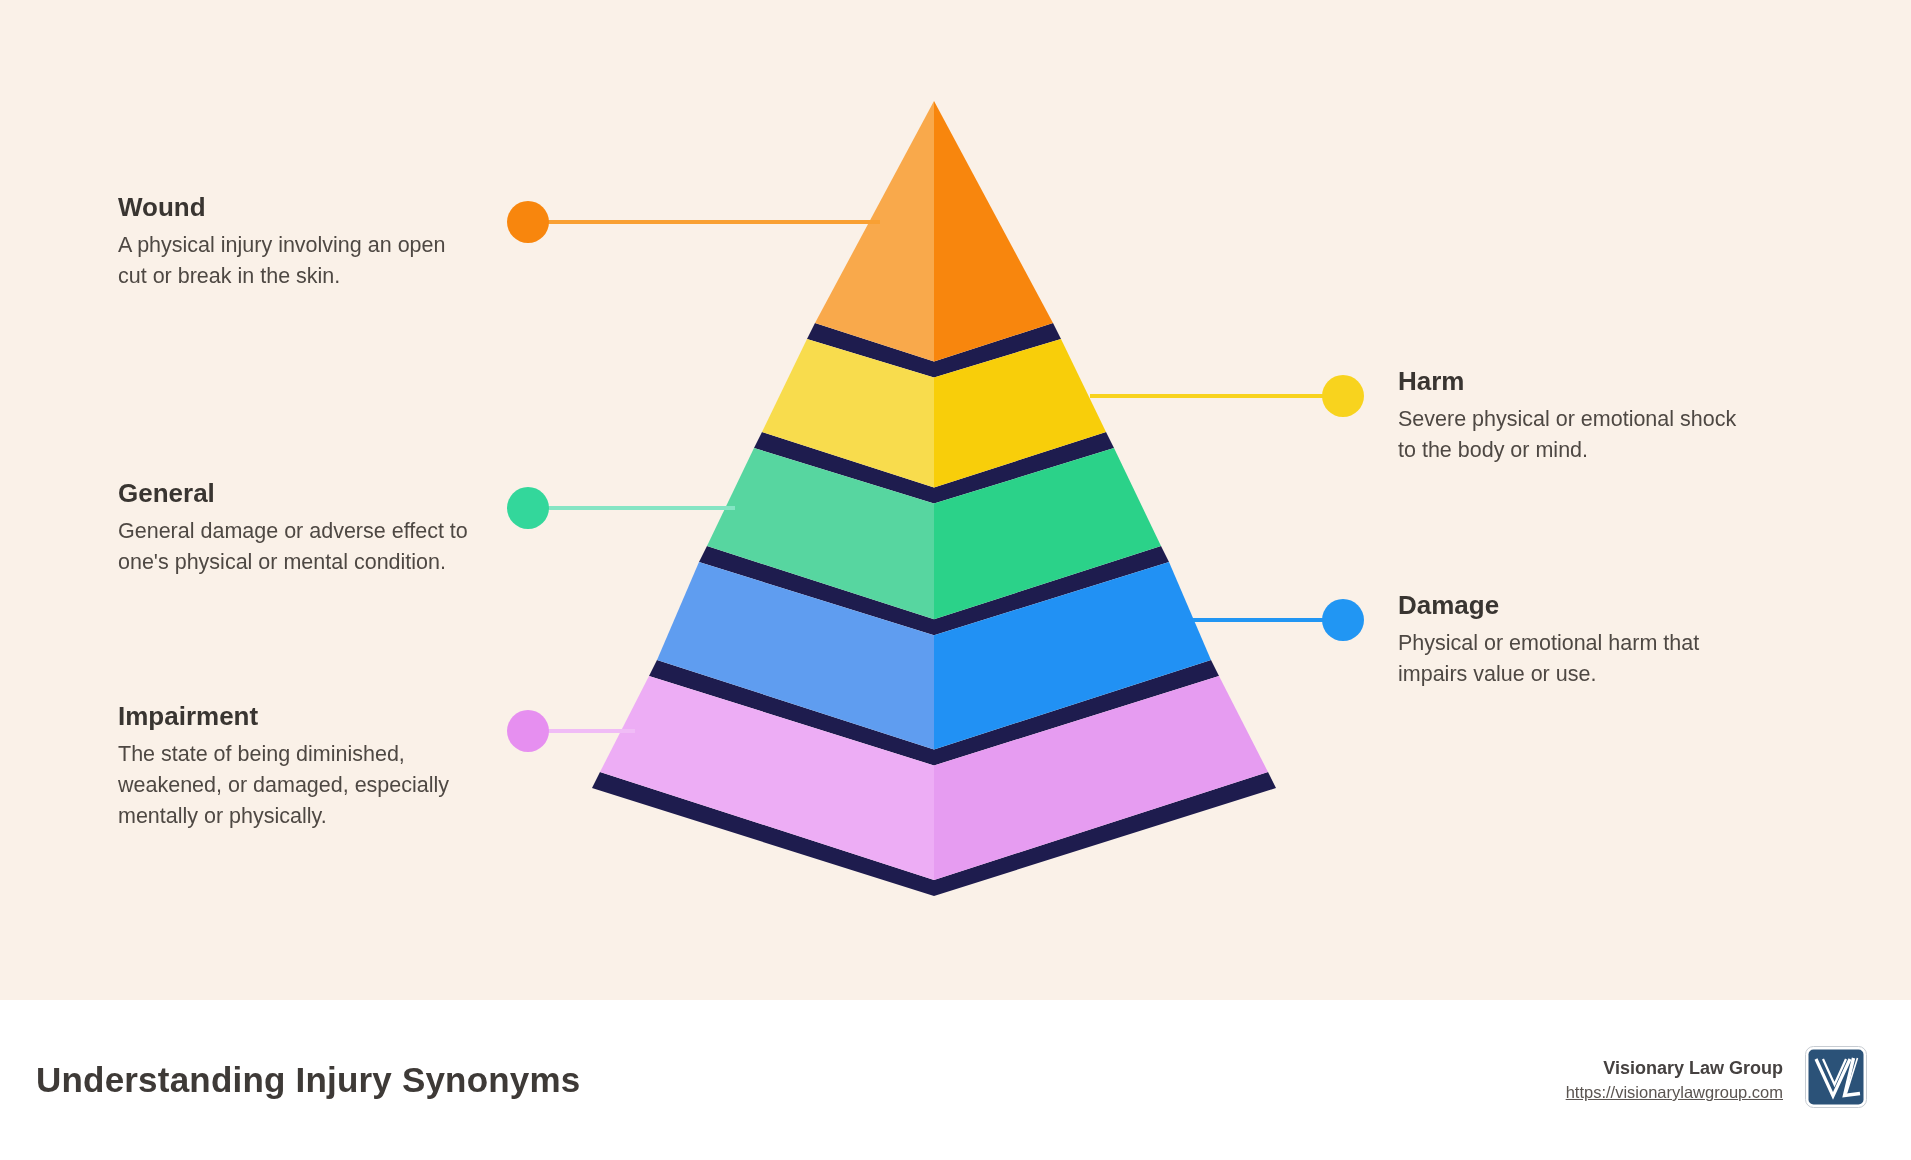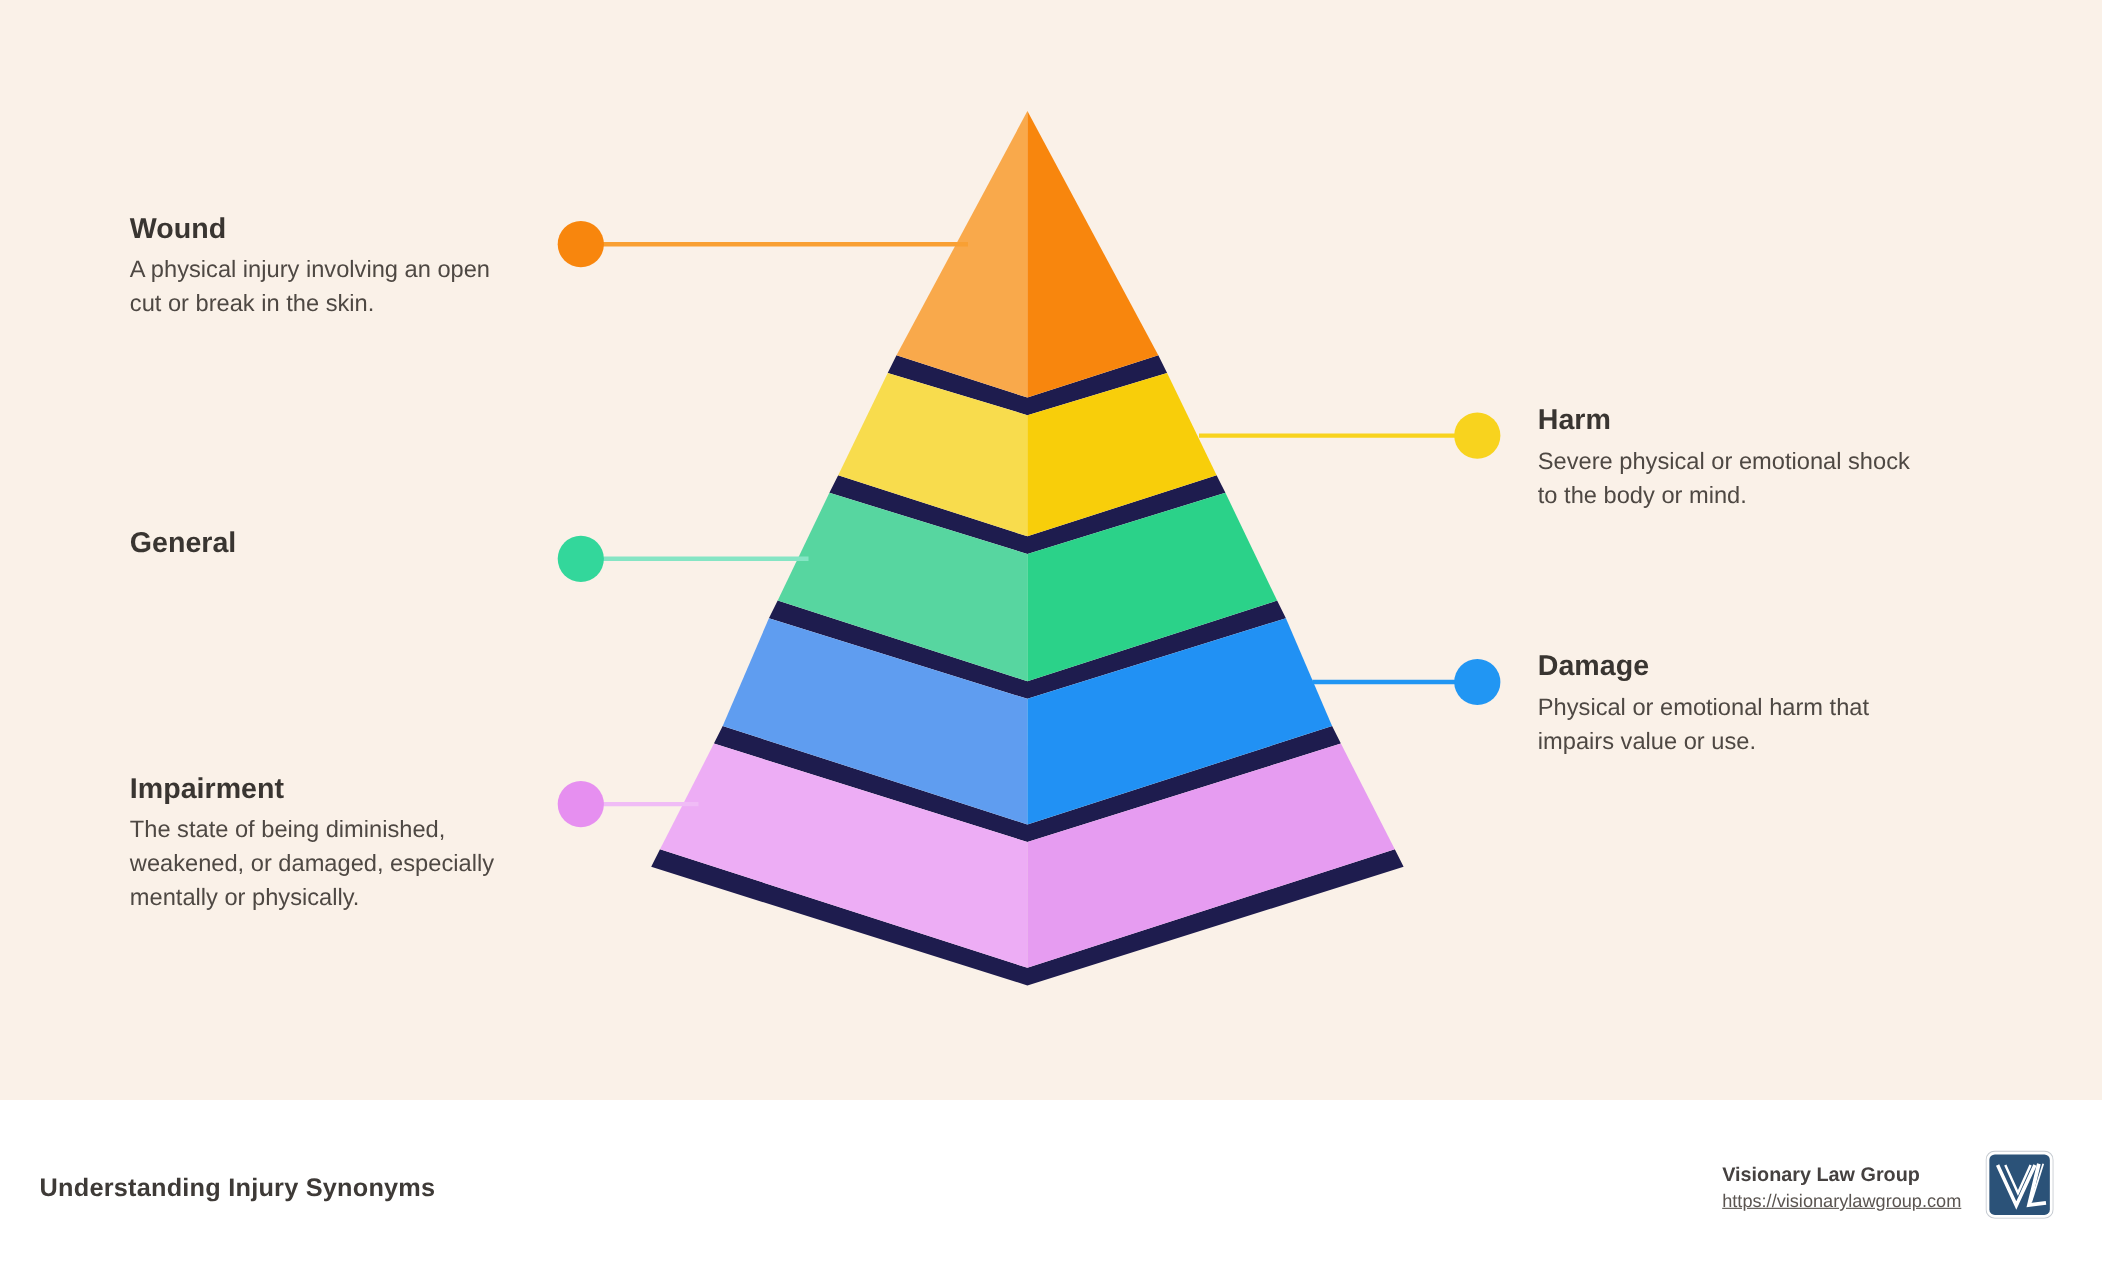--- a/index.html
+++ b/index.html
@@ -13,25 +13,25 @@
   .entry.left{text-align:left;width:360px;}
   .entry.right{text-align:left;width:340px;}
   .entry-title{font-size:26px;font-weight:bold;color:#393531;line-height:1.15;}
   .entry-desc{margin-top:7px;font-size:21.5px;color:#4E4843;line-height:1.44;}
   .dot{position:absolute;width:42px;height:42px;border-radius:50%;}
   .footer{
     position:absolute;left:0;top:1000px;width:1911px;height:160px;background:#FFFFFF;
   }
   .footer-title{
     position:absolute;left:36px;top:50%;transform:translateY(-50%);
-    font-size:23px;font-weight:bold;color:#3E3A37;letter-spacing:.2px;
+    font-size:35px;font-weight:bold;color:#3E3A37;letter-spacing:.2px;
   }
   .brand{
     position:absolute;right:128px;top:50%;transform:translateY(-50%);
-    text-align:left;line-height:1.45;
+    text-align:right;line-height:1.45;
   }
   .brand-name{font-size:18px;font-weight:bold;color:#454140;}
   .brand-url{font-size:16.5px;color:#5A5450;text-decoration:underline;}
   .brand-logo{position:absolute;right:44px;top:46px;width:62px;height:62px;}
 </style>
 </head>
 <body>
 
 <div class="canvas">
 
@@ -57,20 +57,21 @@
       <line x1="1193" x2="1343" y1="620" y2="620" stroke="#2196F3" stroke-width="4"></line>
       <line x1="528" x2="635" y1="731" y2="731" stroke="#F0BCF6" stroke-width="4"></line>
     </svg>
 
   <div class="entry left" style="right:1433px;top:193px;">
     <div class="entry-title">Wound</div>
     <div class="entry-desc">A physical injury involving an open cut or break in the skin.</div>
   </div>
   <div class="entry left" style="right:1433px;top:479px;">
     <div class="entry-title">General</div>
+    <div class="entry-desc">General damage or adverse effect to one's physical or mental condition.</div>
   </div>
   <div class="entry left" style="right:1433px;top:702px;">
     <div class="entry-title">Impairment</div>
     <div class="entry-desc">The state of being diminished, weakened, or damaged, especially mentally or physically.</div>
   </div>
 
   <div class="entry right" style="left:1398px;top:367px;">
     <div class="entry-title">Harm</div>
     <div class="entry-desc">Severe physical or emotional shock to the body or mind.</div>
   </div>

